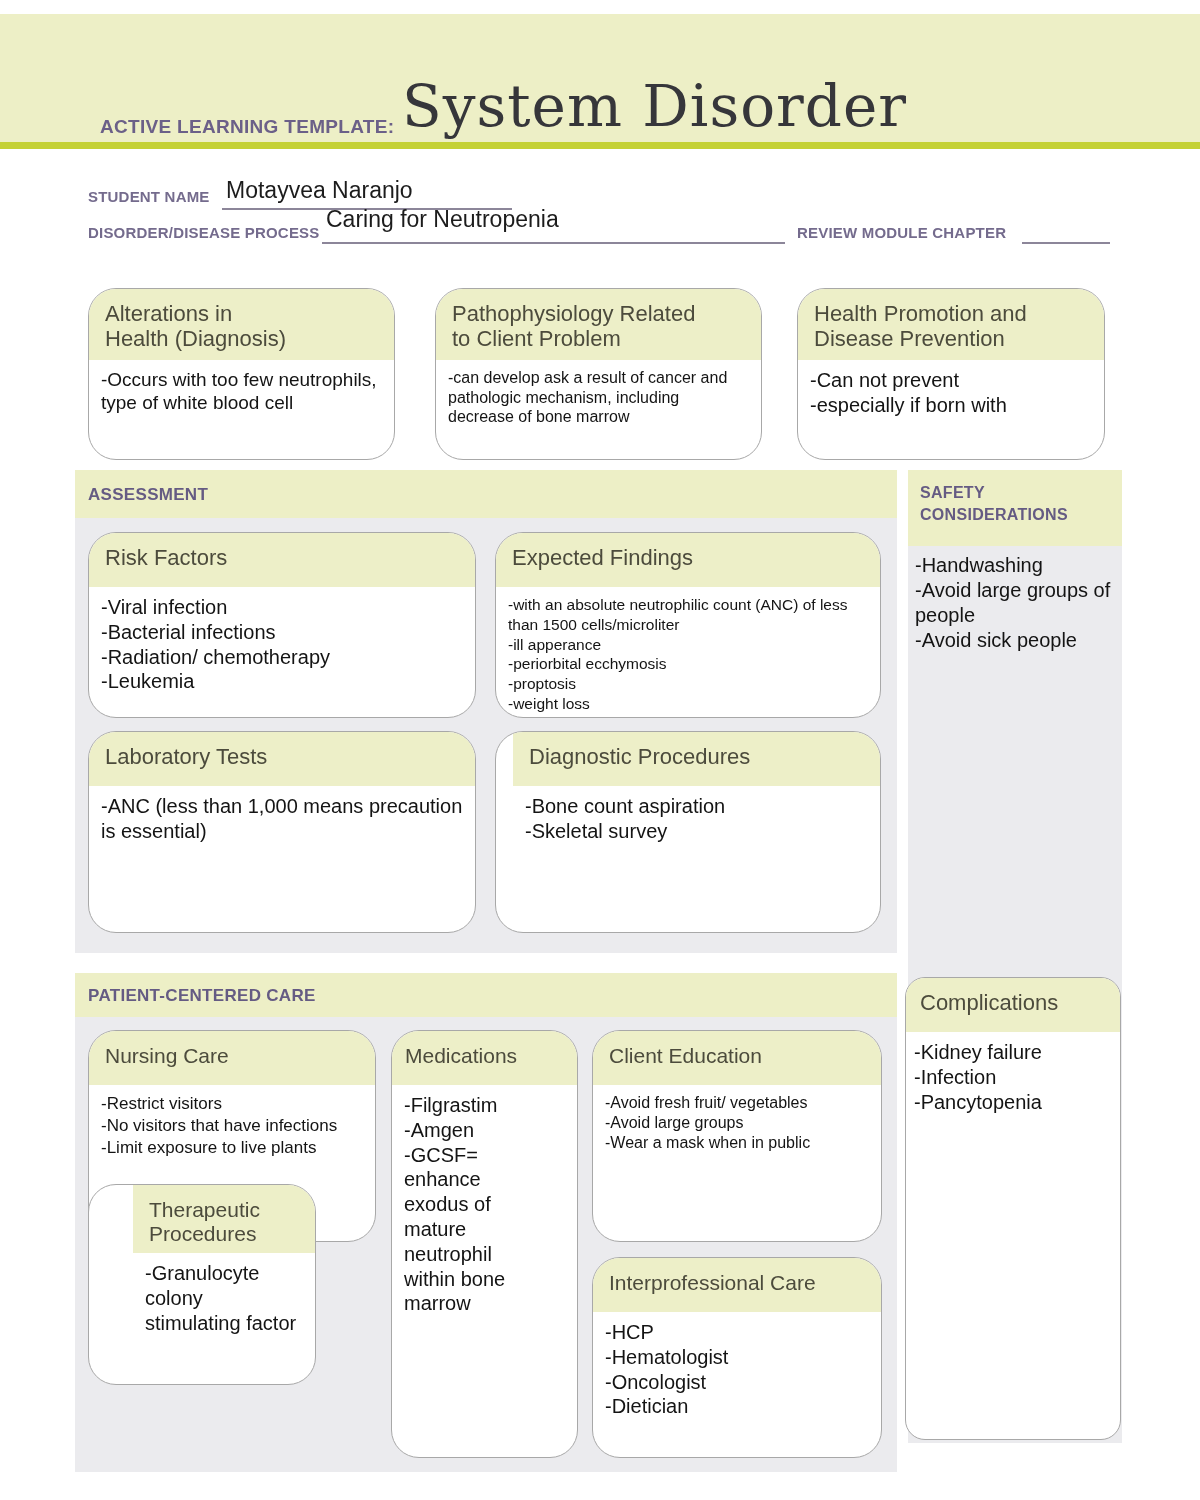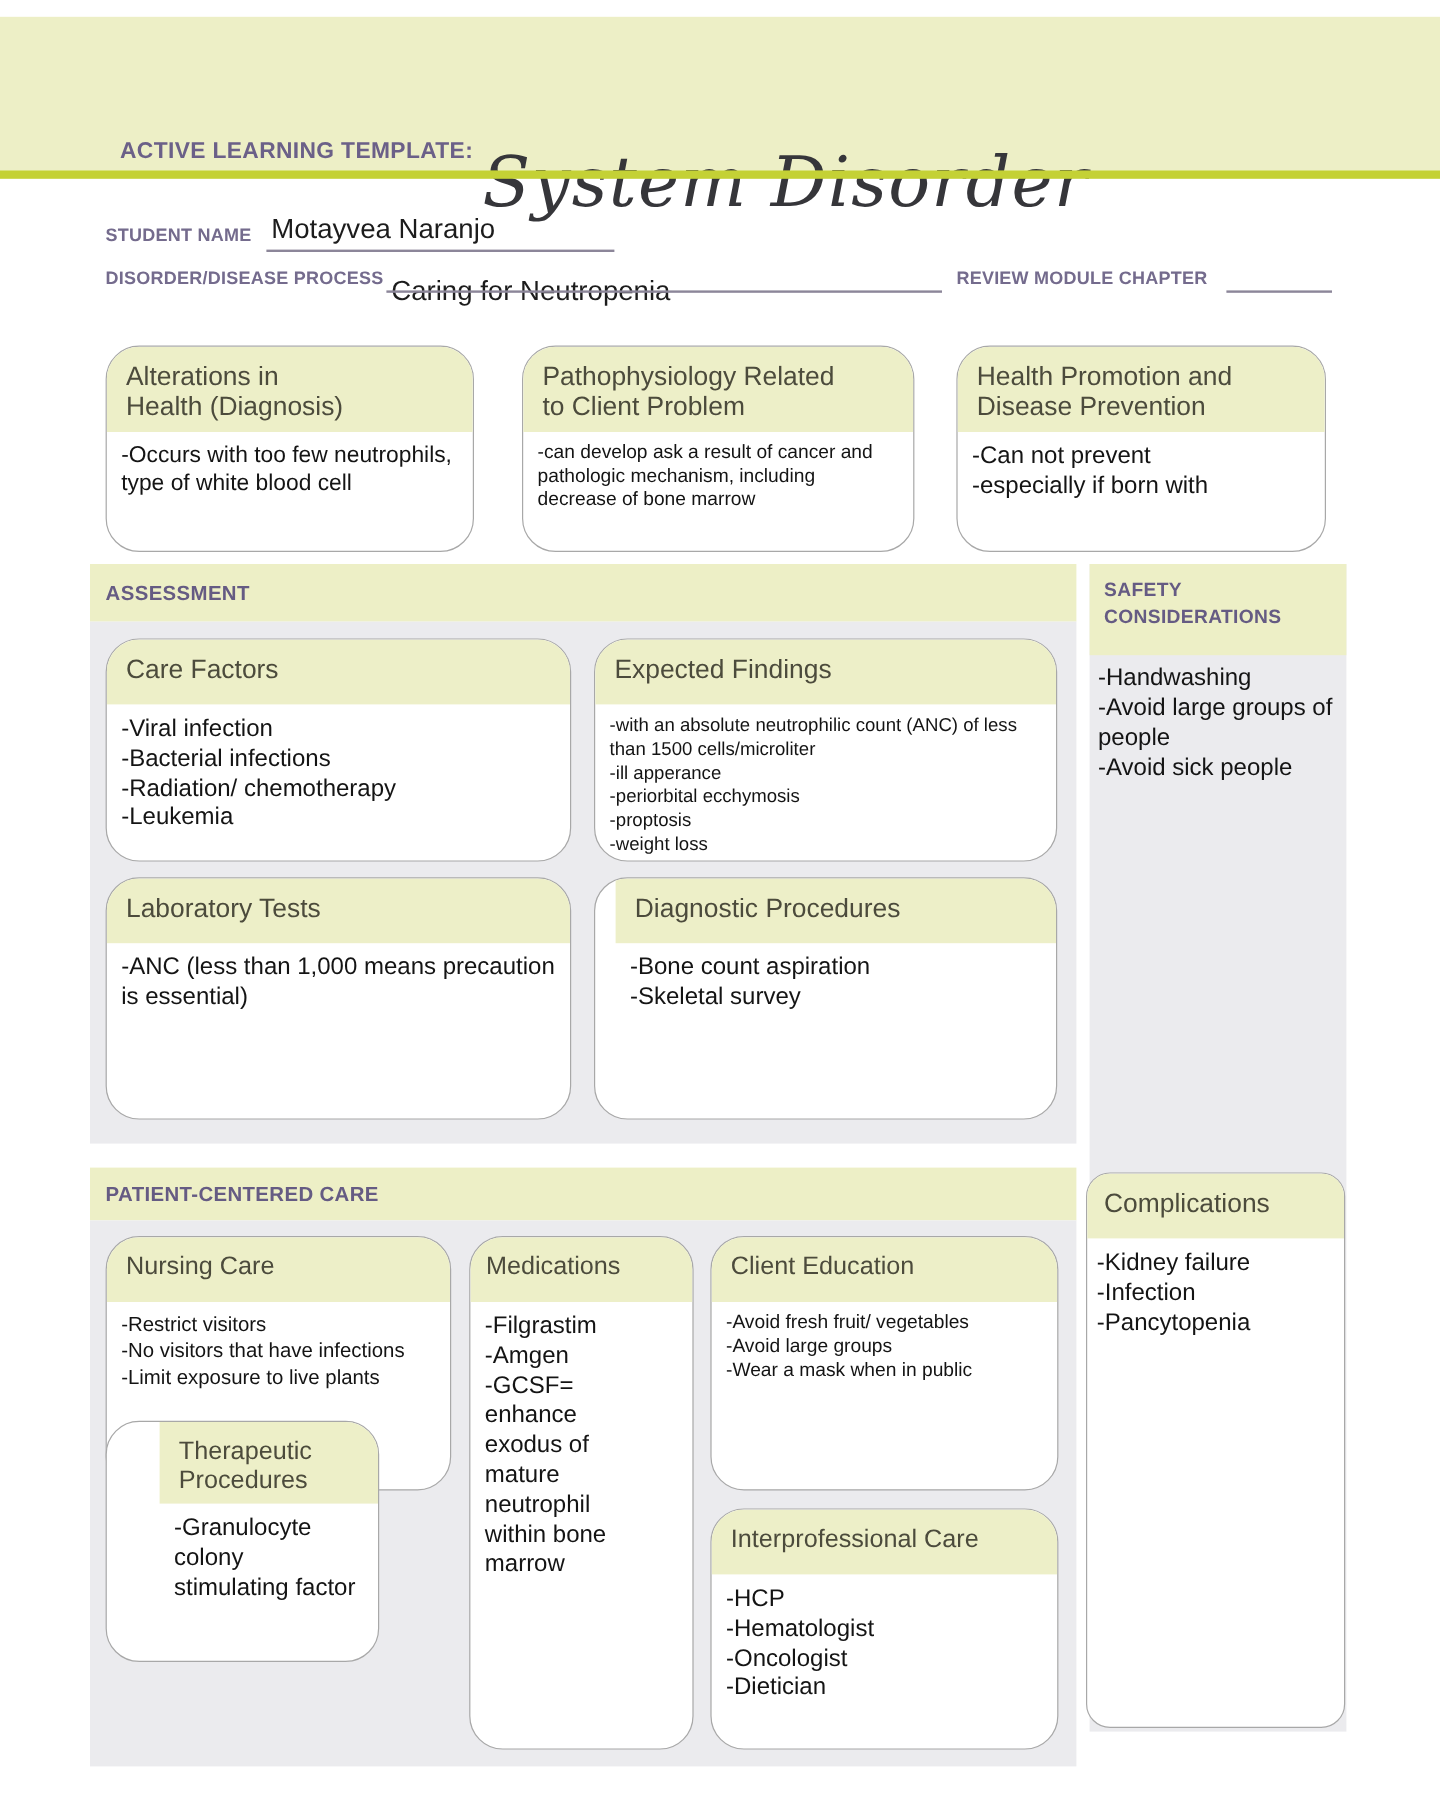--- a/index.html
+++ b/index.html
@@ -5,21 +5,21 @@
   html,body{margin:0;padding:0;background:#ffffff;}
   .page{position:relative;width:1200px;height:1500px;background:#ffffff;
         font-family:"Liberation Sans",sans-serif;overflow:hidden;}
   .abs{position:absolute;}
 
   
   .band{position:absolute;left:0;top:14px;width:1200px;height:128px;background:#edefc6;}
   .eyebrow{position:absolute;left:100px;top:102px;font-size:19px;font-weight:bold;
            color:#6b6088;letter-spacing:.3px;}
   .big-title{position:absolute;left:402px;top:58px;font-family:"DejaVu Serif",serif;
-             font-style:italic;font-size:58px;color:#36363a;letter-spacing:1px;margin-top:46px;}
+             font-size:58px;color:#36363a;letter-spacing:1px;}
   .accent{position:absolute;left:0;top:142px;width:1200px;height:7px;background:#c4d135;}
 
   
   .lbl{font-size:15px;font-weight:bold;color:#746b8d;letter-spacing:.2px;}
   .fill{font-size:23px;color:#1c1c1c;}
   .rule{height:0;border-top:2px solid #8c8699;}
 
   
   .secband{position:absolute;background:#edefc6;}
   .seclbl{font-size:17px;font-weight:bold;color:#655b83;letter-spacing:.3px;}
@@ -54,21 +54,21 @@
     <span class="eyebrow">ACTIVE LEARNING TEMPLATE:</span>
     <span class="big-title">System Disorder</span>
   </div>
   <div class="accent"></div>
 
   <span class="abs lbl" style="left:88px;top:188px;">STUDENT NAME</span>
   <span class="abs fill" style="left:226px;top:177px;">Motayvea Naranjo</span>
   <div class="abs rule" style="left:222px;top:208px;width:290px;"></div>
 
   <span class="abs lbl" style="left:88px;top:224px;">DISORDER/DISEASE PROCESS</span>
-  <span class="abs fill" style="left:326px;top:206px;margin-top:23px;">Caring for Neutropenia</span>
+  <span class="abs fill" style="left:326px;top:206px;">Caring for Neutropenia</span>
   <div class="abs rule" style="left:322px;top:242px;width:463px;"></div>
 
   <span class="abs lbl" style="left:797px;top:224px;">REVIEW MODULE CHAPTER</span>
   <span class="abs fill" style="left:1026px;top:206px;"></span>
   <div class="abs rule" style="left:1022px;top:242px;width:88px;"></div>
 
   <div class="box fs19" style="left:88px;top:288px;width:307px;height:172px;">
     <div class="bhead">
       <div class="btitle">Alterations in
 Health (Diagnosis)</div>
@@ -93,21 +93,21 @@
 -especially if born with</div>
   </div>
 
   <div class="secband" style="left:75px;top:470px;width:822px;height:48px;">
     <span class="seclbl abs" style="left:13px;top:15px;">ASSESSMENT</span>
   </div>
   <div class="grayarea" style="left:75px;top:518px;width:822px;height:435px;"></div>
 
   <div class="box" style="left:88px;top:532px;width:388px;height:186px;">
     <div class="bhead">
-      <div class="btitle">Care Factors</div>
+      <div class="btitle">Risk Factors</div>
     </div>
     <div class="bbody">-Viral infection
 -Bacterial infections
 -Radiation/ chemotherapy
 -Leukemia</div>
   </div>
 
   <div class="box fs155" style="left:495px;top:532px;width:386px;height:186px;">
     <div class="bhead">
       <div class="btitle">Expected Findings</div>

